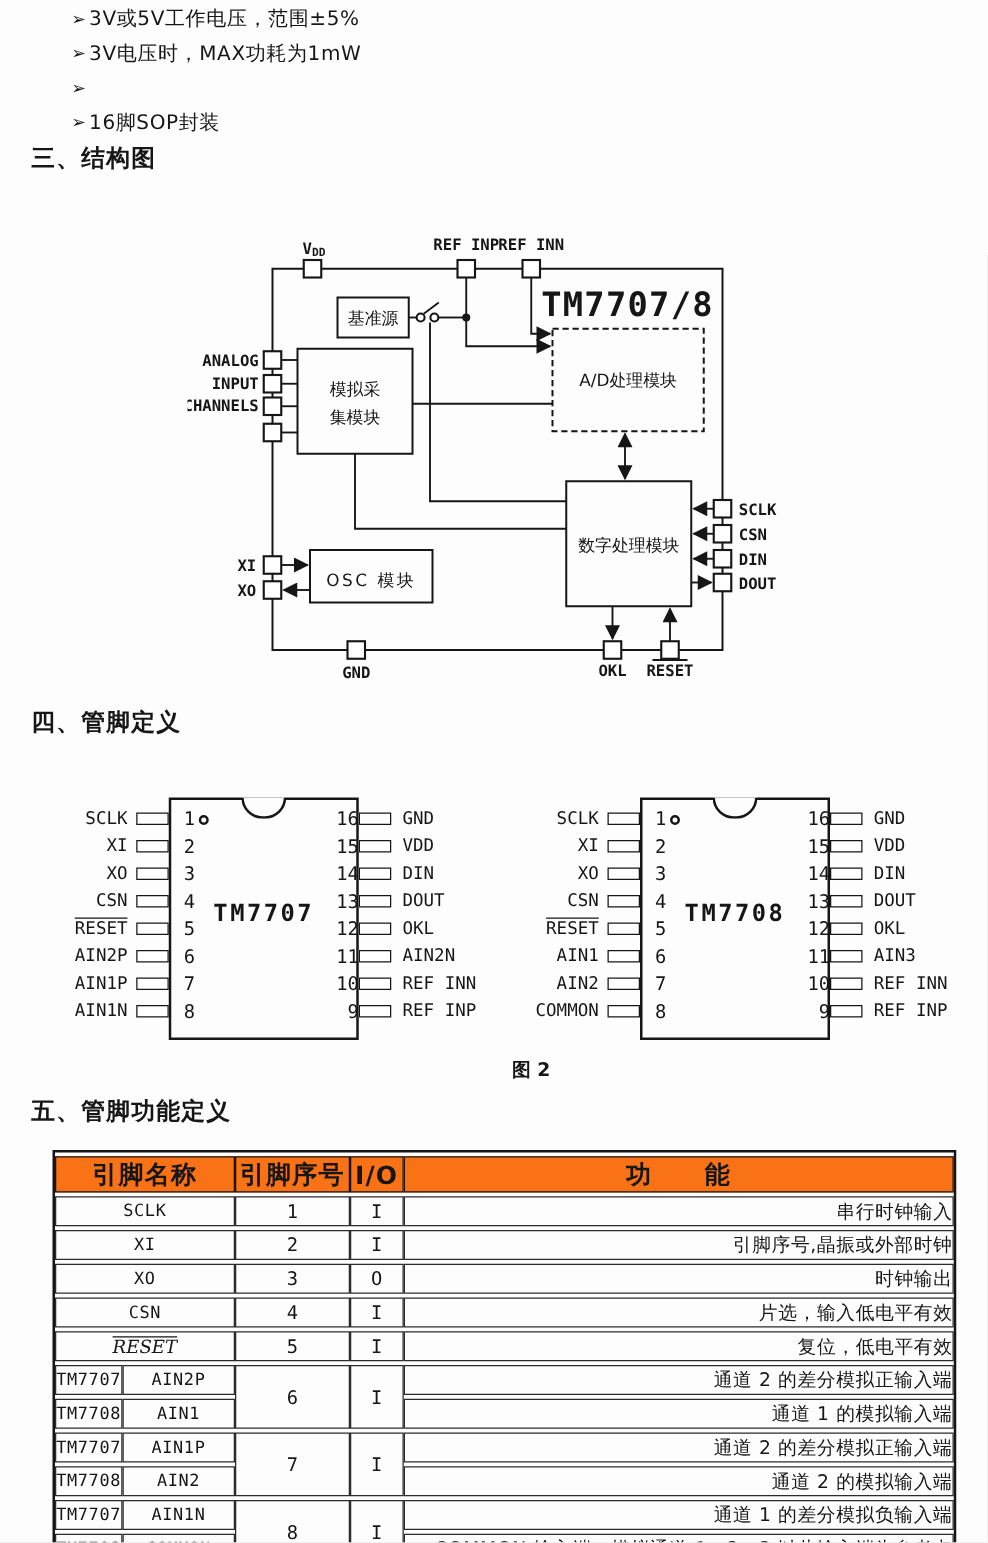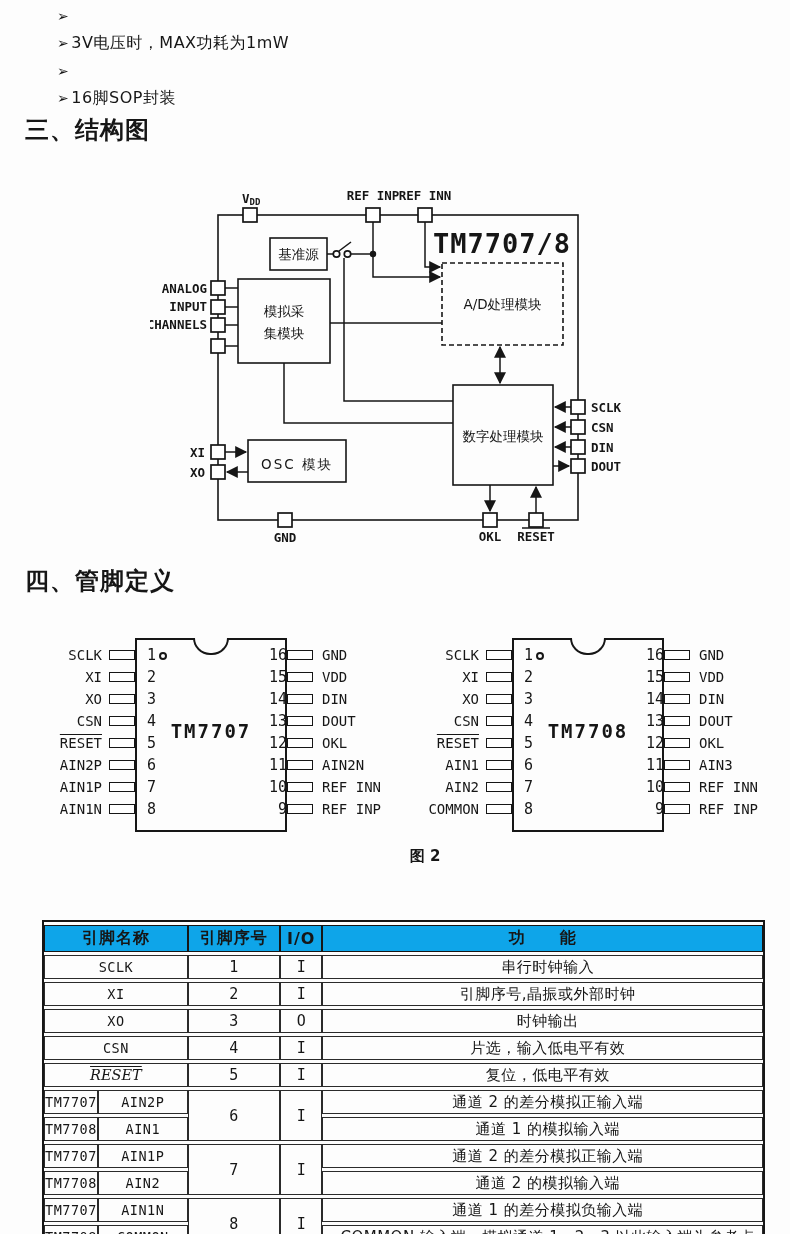--- a/index.html
+++ b/index.html
@@ -7,21 +7,21 @@
   #page {
     position:relative; width:790px; height:1234px; margin:0 auto;
     background:#fdfdfd; color:#161616; overflow:hidden;
     font-family:"DejaVu Sans", sans-serif;
   }
   
   .features { position:absolute; left:57px; top:2px; }
   .feat { display:flex; align-items:center; height:27.5px; font-size:16px; letter-spacing:0.5px; white-space:nowrap; }
   .feat .bullet { margin-right:2px; font-size:14px; }
   
-  .hsec { position:absolute; left:25px; font-size:24px; font-weight:bold; letter-spacing:1px; }
+  .hsec { position:absolute; left:25px; font-size:19px; font-weight:bold; letter-spacing:1px; }
   #h-structure { top:114px; }
   #h-pins      { top:565px; }
   #h-funcs     { top:876px; }
   .figcap { position:absolute; left:377px; top:847px; width:96px; text-align:center; font-size:15px;font-weight:bold; }
   
   #diagram { position:absolute; left:150px; top:180px; }
   #diagram .ln   { fill:none; stroke:#161616; stroke-width:1.6; }
   #diagram .dash { stroke-dasharray:5 3; }
   #diagram .pin  { fill:#ffffff; stroke:#161616; stroke-width:1.7; }
   #diagram .wire { stroke:#161616; stroke-width:1.5; fill:none; }
@@ -43,52 +43,54 @@
   .ov   { text-decoration:overline; }
   .cbody { position:absolute; left:110px; top:6px; width:152px; height:194px; border:2px solid #161616; z-index:1; background:transparent; }
   .notch { position:absolute; left:50%; margin-left:-18px; top:-2px; width:36px; height:17px;
            border:2px solid #161616; border-top:none; border-radius:0 0 18px 18px; background:#fdfdfd; }
   .pin1dot { position:absolute; left:22px; top:12px; width:8px; height:8px; border:2.2px solid #161616; border-radius:50%; }
   .cname { position:absolute; left:0; top:80px; width:100%; text-align:center;
            font-size:19px; font-weight:bold; letter-spacing:2px; }
   
   #pintable { position:absolute; left:42px; top:920px; width:723px;
               border-collapse:separate; border-spacing:0 3px; border:2px solid #161616; }
-  #pintable th { background:#0ea5e9; border:1px solid #161616; height:27px;
-                 font-size:16px; font-weight:bold; letter-spacing:1px; }
+  #pintable th { background:#f97316; border:1px solid #161616; height:27px;
+                 font-size:20px; font-weight:bold; letter-spacing:1px; }
   #pintable td { border:1px solid #2b2b2b; height:24px; text-align:center; font-size:15px; }
   #pintable td.mono { font-family:"DejaVu Sans Mono", monospace; font-size:13.5px; letter-spacing:0.5px; }
   #pintable td.num  { font-family:"DejaVu Sans Mono", monospace; font-size:15px; }
-  #pintable td.fn   { text-align:center; padding-left:10px; letter-spacing:0.5px; }
+  #pintable td.fn   { text-align:right; padding-left:10px; letter-spacing:0.5px; }
   .ov-i { font-style:italic; text-decoration:overline; font-family:"DejaVu Serif", serif; font-size:14.5px; }
 </style>
 </head>
 <body>
 
 <div id="page">
 
   <div class="features">
     <div class="feat">
         <span class="bullet">➢</span>
+        <span>3V或5V工作电压，范围±5%</span>
       </div>
     <div class="feat">
         <span class="bullet">➢</span>
         <span>3V电压时，MAX功耗为1mW</span>
       </div>
     <div class="feat">
         <span class="bullet">➢</span>
       </div>
     <div class="feat">
         <span class="bullet">➢</span>
         <span>16脚SOP封装</span>
       </div>
   </div>
 
   <div id="h-structure" class="hsec">三、结构图</div>
   <div id="h-pins" class="hsec">四、管脚定义</div>
+  <div id="h-funcs" class="hsec">五、管脚功能定义</div>
 
   <svg id="diagram" width="520" height="380" viewBox="0 0 520 380">
     <defs>
       <marker id="ah" viewBox="0 0 10 10" refX="9" refY="5" markerWidth="9" markerHeight="8" orient="auto-start-reverse">
         <path d="M0,0 L10,5 L0,10 z" fill="#161616"></path>
       </marker>
     </defs>
 
     <rect class="ln" x="68" y="35" width="360" height="305"></rect>
     <rect class="ln dash" x="292" y="83" width="121" height="82"></rect>

